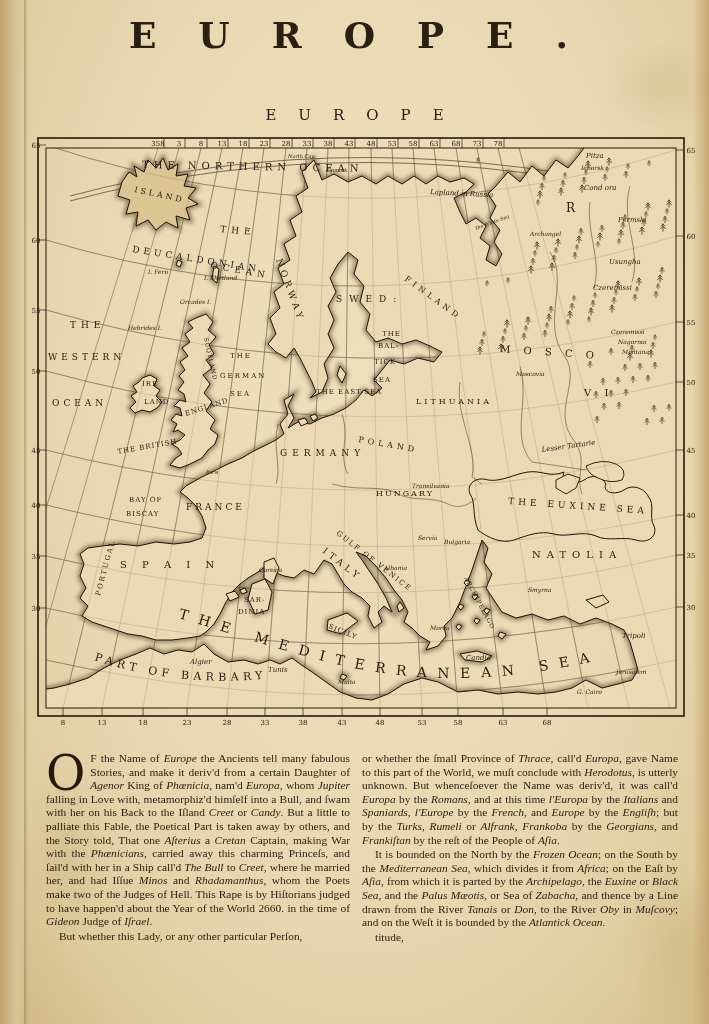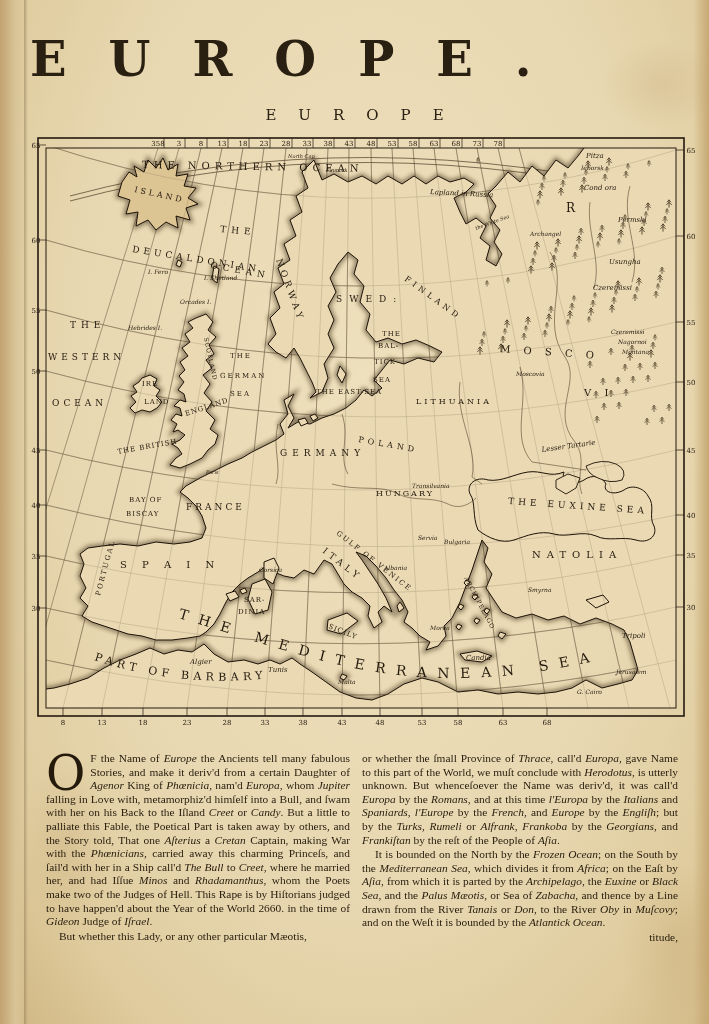--- a/index.html
+++ b/index.html
@@ -9,39 +9,39 @@
   .edge{position:absolute;top:0;height:100%;pointer-events:none;}
   .edge-left{left:0;width:28px;background:linear-gradient(90deg,#c2a271,#d8c496 55%,rgba(216,196,150,0));}
   .edge-right{right:0;width:16px;background:linear-gradient(270deg,#c6a973,rgba(198,169,115,0));}
   .fold{position:absolute;left:24px;top:0;width:4px;height:100%;
     background:linear-gradient(90deg,rgba(84,62,32,.30),rgba(84,62,32,0));pointer-events:none;}
   .stain{position:absolute;border-radius:50%;pointer-events:none;}
   .stain.s1{left:600px;top:40px;width:120px;height:90px;background:radial-gradient(closest-side,rgba(165,125,60,.14),transparent);}
   .stain.s2{left:20px;top:760px;width:90px;height:180px;background:radial-gradient(closest-side,rgba(150,110,55,.12),transparent);}
   .stain.s3{left:620px;top:860px;width:110px;height:160px;background:radial-gradient(closest-side,rgba(160,120,60,.13),transparent);}
 
-  .page-title{position:absolute;left:0;top:14px;width:100%;
-    font-family:"DejaVu Serif", serif;font-size:48px;font-weight:bold;letter-spacing:42px;
-    padding-left:30px;box-sizing:border-box;color:#2a2012;margin-top:17px;}
+  .page-title{position:absolute;left:0;top:14px;width:100%;text-align:center;
+    font-family:"DejaVu Serif", serif;font-size:36px;font-weight:bold;letter-spacing:42px;
+    padding-left:30px;box-sizing:border-box;color:#2a2012;}
   .page-subtitle{position:absolute;left:0;top:106px;width:100%;text-align:center;
     font-family:"DejaVu Serif", serif;font-size:15px;letter-spacing:22px;padding-left:22px;
     box-sizing:border-box;color:#2a2012;}
 
   .map-wrap{position:absolute;left:30px;top:132px;width:670px;height:598px;}
   svg text{font-family:"DejaVu Serif", serif;}
 
   .article{position:absolute;left:46px;top:752px;width:632px;display:flex;gap:12px;}
   .col{font-size:11.4px;line-height:13.6px;text-align:justify;color:#261c0d;}
   .col-left{width:304px;}
   .col-right{width:316px;}
   .col p{margin:0 0 1px 0;}
   .col p.indent{text-indent:13px;}
   .dropcap{float:left;font-family:"DejaVu Serif", serif;font-size:48px;line-height:38px;
     height:38px;margin:2px 5px 0 0;color:#241a0c;}
-  .catch{display:block;text-align:right;}
+  .catch{display:block;}
   i{font-style:italic;}
 </style>
 </head>
 <body>
 
 <div class="sheet">
   <div class="edge edge-left"></div>
   <div class="edge edge-right"></div>
   <div class="fold"></div>
   <div class="stain s1"></div>
@@ -406,21 +406,21 @@
           <text x="661" y="386" fill="#241a0e" font-size="7" text-anchor="middle">40</text>
           <text x="661" y="426" fill="#241a0e" font-size="7" text-anchor="middle">35</text>
           <text x="661" y="478" fill="#241a0e" font-size="7" text-anchor="middle">30</text>
         </g>
     </svg>
   </div>
 
   <div class="article">
     <div class="col col-left">
       <p class="first"><span class="dropcap">O</span><span>F the Name of <i>Europe</i> the Ancients tell many fabulous Stories, and make it deriv'd from a certain Daughter of <i>Agenor</i> King of <i>Phœnicia</i>, nam'd <i>Europa</i>, whom <i>Jupiter</i> falling in Love with, metamorphiz'd himſelf into a Bull, and ſwam with her on his Back to the Iſland <i>Creet</i> or <i>Candy</i>.  But a little to palliate this Fable, the Poetical Part is taken away by others, and the Story told, That one <i>Aſterius</i> a <i>Cretan</i> Captain, making War with the <i>Phœnicians</i>, carried away this charming Princeſs, and ſail'd with her in a Ship call'd <i>The Bull</i> to <i>Creet</i>, where he married her, and had Iſſue <i>Minos</i> and <i>Rhadamanthus</i>, whom the Poets make two of the Judges of Hell. This Rape is by Hiſtorians judged to have happen'd about the Year of the World 2660. in the time of <i>Gideon</i> Judge of <i>Iſrael</i>.</span></p>
-      <p class="indent">But whether this Lady, or any other particular Mæotis,</p>
+      <p class="indent">But whether this Lady, or any other particular Perſon,</p>
     </div>
     <div class="col col-right">
       <p>or whether the ſmall Province of <i>Thrace</i>, call'd <i>Europa</i>, gave Name to this part of the World, we muſt conclude with <i>Herodotus</i>, is utterly unknown.  But whenceſoever the Name was deriv'd, it was call'd <i>Europa</i> by the <i>Romans</i>, and at this time <i>l'Europa</i> by the <i>Italians</i> and <i>Spaniards</i>, <i>l'Europe</i> by the <i>French</i>, and <i>Europe</i> by the <i>Engliſh</i>; but by the <i>Turks</i>, <i>Rumeli</i> or <i>Alfrank</i>, <i>Frankoba</i> by the <i>Georgians</i>, and <i>Frankiſtan</i> by the reſt of the People of <i>Aſia</i>.</p>
       <p class="indent">It is bounded on the North by the <i>Frozen Ocean</i>; on the South by the <i>Mediterranean Sea</i>, which divides it from <i>Africa</i>; on the Eaſt by <i>Aſia</i>, from which it is parted by the <i>Archipelago</i>, the <i>Euxine</i> or <i>Black Sea</i>, and the <i>Palus Mæotis</i>, or Sea of <i>Zabacha</i>, and thence by a Line drawn from the River <i>Tanais</i> or <i>Don</i>, to the River <i>Oby</i> in <i>Muſcovy</i>; and on the Weſt it is bounded by the <i>Atlantick Ocean</i>.</p>
       <p class="indent"><span class="catch">titude,</span></p>
     </div>
   </div>
 </div>
 
 </body></html>

